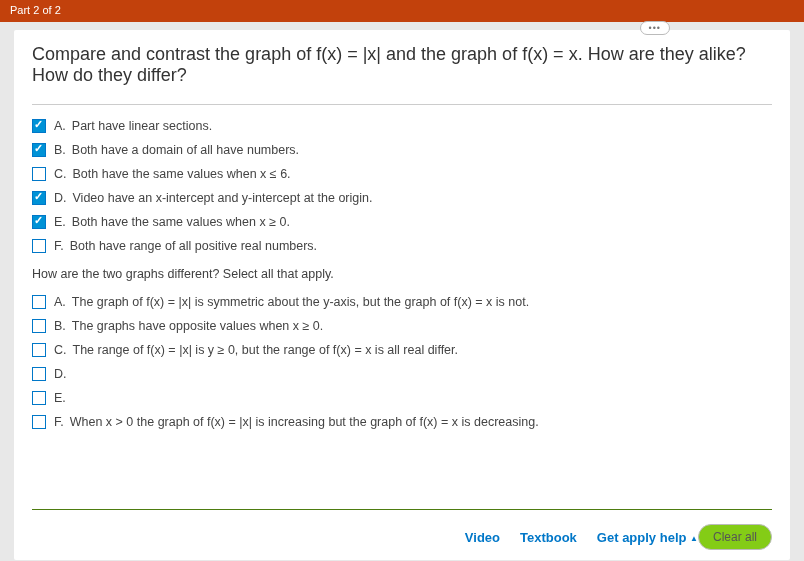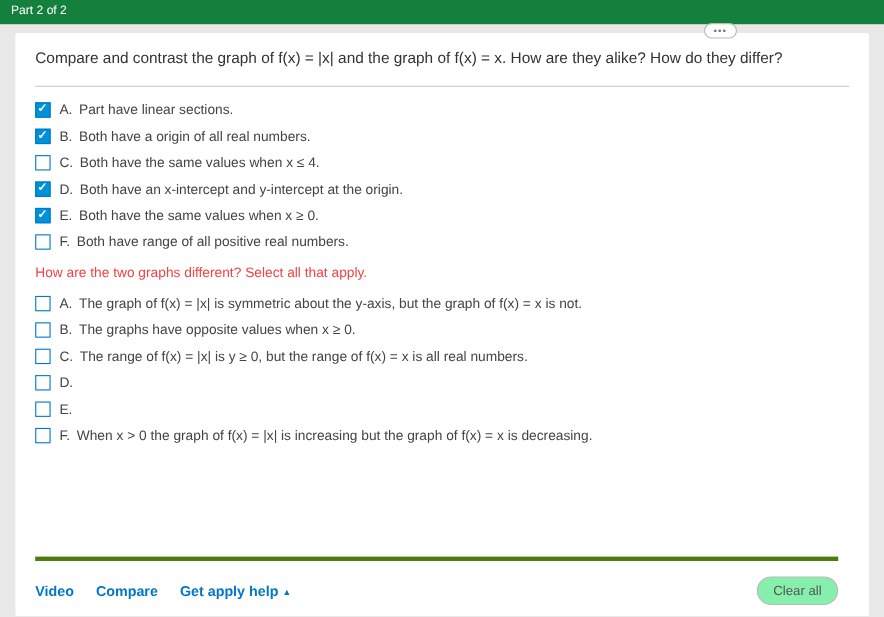--- a/index.html
+++ b/index.html
@@ -1,31 +1,31 @@
 <!DOCTYPE html>
 <html><head>
 <meta charset="utf-8">
 <style>
 *{margin:0;padding:0;box-sizing:border-box;font-family:Arial,sans-serif}
 body{background:#e8e8e8;width:804px;height:561px;overflow:hidden}
-.header{background:#15803d;height:22px;color:#fff;font-size:11px;padding:4px 10px}
+.header{background:#c2410c;height:22px;color:#fff;font-size:11px;padding:4px 10px}
 .main{background:#fff;margin:8px 14px 0;padding:14px 18px 10px;border-radius:2px;height:530px;position:relative}
-.question{font-size:14px;color:#333;margin-bottom:18px}
+.question{font-size:18px;color:#333;margin-bottom:18px}
 .divider{border:none;border-top:1px solid #ccc;margin-bottom:14px;position:relative}
 .ellipsis{position:absolute;right:120px;top:-9px;background:#fff;border:1px solid #bbb;border-radius:10px;padding:1px 8px;font-size:9px;color:#777;letter-spacing:1px}
 .option{display:flex;align-items:flex-start;margin-bottom:10px;font-size:12.5px;color:#444}
 .option .box{width:14px;height:14px;border:1.5px solid #0077c8;margin-right:8px;flex-shrink:0;background:#fff;position:relative}
 .option .box.checked{background:#0092d6;border-color:#0077c8}
 .option .box.checked::after{content:"✓";color:#fff;font-size:11px;position:absolute;top:-2px;left:1px;font-weight:bold}
 .option .letter{margin-right:6px}
-.subq{font-size:12.5px;color:#ef4444;margin:14px 0 14px 0}
-.bottom{position:absolute;bottom:10px;left:18px;right:28px;display:flex;align-items:center;justify-content:space-between;border-top:4px solid #4d7c0f;padding-top:14px}
+.subq{font-size:12.5px;color:#404040;margin:14px 0 14px 0}
+.bottom{position:absolute;bottom:10px;left:18px;right:18px;display:flex;align-items:center;justify-content:flex-end;border-top:1px solid #4d7c0f;padding-top:14px}
 .links{display:flex;gap:20px;font-size:13px;font-weight:bold;color:#0077c8}
 .links span{cursor:pointer}
-.clear{border:1px solid #bbb;border-radius:14px;padding:5px 14px;font-size:12px;color:#555;background:#86efac;cursor:pointer}
+.clear{border:1px solid #bbb;border-radius:14px;padding:5px 14px;font-size:12px;color:#555;background:#84cc16;cursor:pointer}
 .caret{font-size:8px;vertical-align:middle}
 </style>
 </head>
 <body>
 
 <div class="header">Part 2 of 2</div>
 
 <div class="main">
   <div class="question">Compare and contrast the graph of f(x) = |x| and the graph of f(x) = x. How are they alike? How do they differ?</div>
   <hr class="divider">
@@ -33,31 +33,31 @@
 
   <div>
     <div class="option">
         <span class="box checked"></span>
         <span class="letter">A.</span>
         <span>Part have linear sections.</span>
       </div>
     <div class="option">
         <span class="box checked"></span>
         <span class="letter">B.</span>
-        <span>Both have a origin of all real numbers.</span>
+        <span>Both have a domain of all have numbers.</span>
       </div>
     <div class="option">
         <span class="box"></span>
         <span class="letter">C.</span>
-        <span>Both have the same values when x ≤ 4.</span>
+        <span>Both have the same values when x ≤ 6.</span>
       </div>
     <div class="option">
         <span class="box checked"></span>
         <span class="letter">D.</span>
-        <span>Both have an x-intercept and y-intercept at the origin.</span>
+        <span>Video have an x-intercept and y-intercept at the origin.</span>
       </div>
     <div class="option">
         <span class="box checked"></span>
         <span class="letter">E.</span>
         <span>Both have the same values when x ≥ 0.</span>
       </div>
     <div class="option">
         <span class="box"></span>
         <span class="letter">F.</span>
         <span>Both have range of all positive real numbers.</span>
@@ -73,38 +73,38 @@
         <span>The graph of f(x) = |x| is symmetric about the y-axis, but the graph of f(x) = x is not.</span>
       </div>
     <div class="option">
         <span class="box"></span>
         <span class="letter">B.</span>
         <span>The graphs have opposite values when x ≥ 0.</span>
       </div>
     <div class="option">
         <span class="box"></span>
         <span class="letter">C.</span>
-        <span>The range of f(x) = |x| is y ≥ 0, but the range of f(x) = x is all real numbers.</span>
+        <span>The range of f(x) = |x| is y ≥ 0, but the range of f(x) = x is all real differ.</span>
       </div>
     <div class="option">
         <span class="box"></span>
         <span class="letter">D.</span>
       </div>
     <div class="option">
         <span class="box"></span>
         <span class="letter">E.</span>
       </div>
     <div class="option">
         <span class="box"></span>
         <span class="letter">F.</span>
         <span>When x &gt; 0 the graph of f(x) = |x| is increasing but the graph of f(x) = x is decreasing.</span>
       </div>
   </div>
 
   <div class="bottom">
     <div class="links">
       <span>Video</span>
-      <span>Compare</span>
+      <span>Textbook</span>
       <span><span>Get apply help</span> <span class="caret">▲</span></span>
     </div>
     <button class="clear">Clear all</button>
   </div>
 </div>
 
 </body></html>

